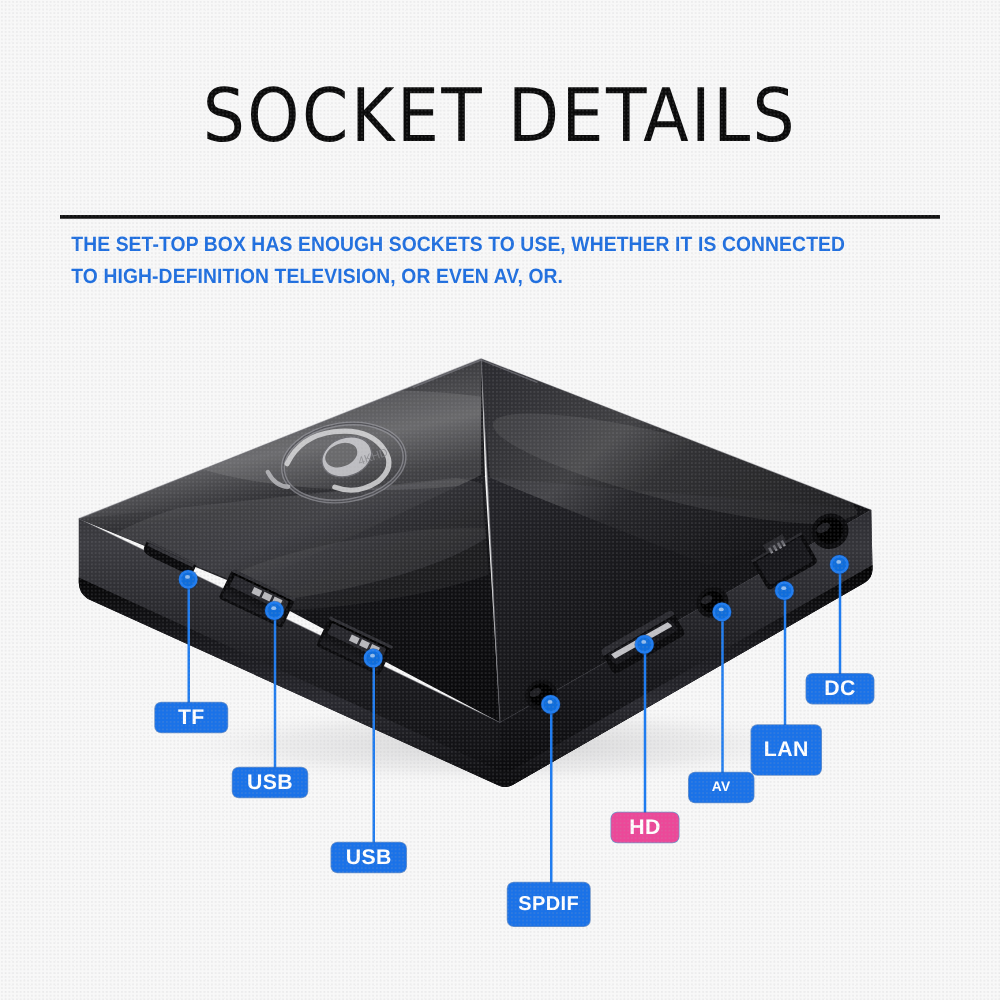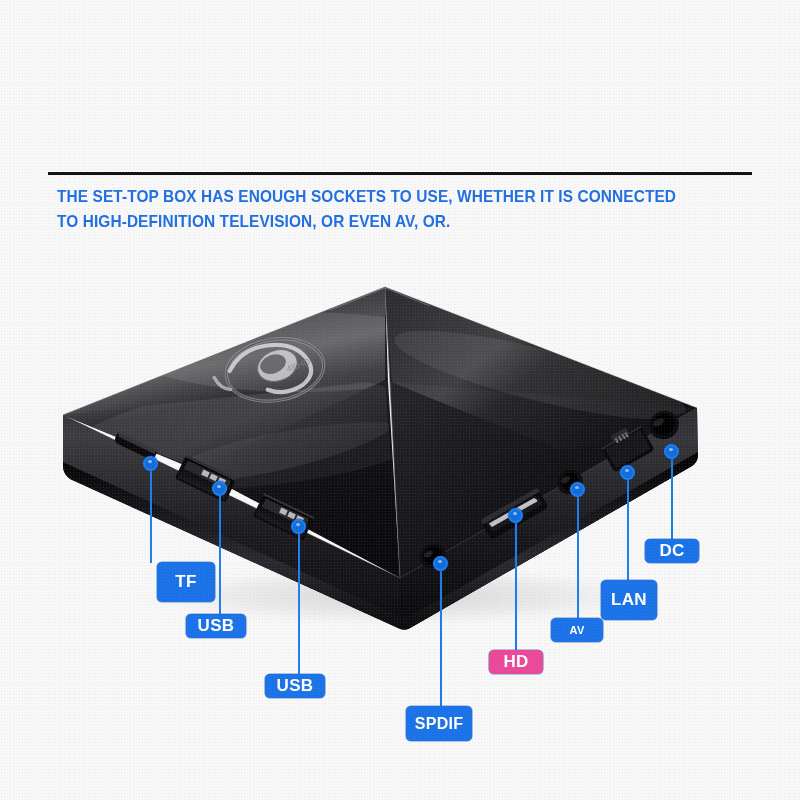--- a/index.html
+++ b/index.html
@@ -64,20 +64,21 @@
     box-shadow:0 0 0 .6px rgba(16,80,170,.6);
     display:flex;align-items:center;justify-content:center;
     z-index:46;white-space:nowrap;
   }
 </style>
 </head>
 <body>
 
 <div id="stage">
 
+  <div id="title">SOCKET DETAILS</div>
   <div id="rule"></div>
   <div id="subtitle">
     <div>THE SET-TOP BOX HAS ENOUGH SOCKETS TO USE, WHETHER IT IS CONNECTED</div>
     <div>TO HIGH-DEFINITION TELEVISION, OR EVEN AV, OR.</div>
   </div>
 
   <svg id="device" viewBox="0 0 800 800">
     <defs>
 
       <linearGradient id="gTopL" x1="0" y1="0" x2="1" y2="1">
@@ -274,21 +275,21 @@
       <ellipse cx="-1" cy="-6" rx="13" ry="9" fill="#1b1b1e" opacity=".55" transform="rotate(-12 -1 -6)"></ellipse>
       <path d="M-60,-2 Q-56,10 -46,12" fill="none" stroke="#cacace" stroke-width="3.4" stroke-linecap="round" opacity=".85"></path>
       <text x="12" y="4" font-family="'Liberation Sans',sans-serif" font-size="9" fill="#8e8e93" opacity=".75" transform="rotate(-10 12 4)">4KHD</text>
     </g>
   </svg>
 
   <div id="callouts">
       <div class="callout">
         <div class="lead" style="left: 150px; top: 470px; height: 93px; background: rgb(31, 124, 240);"></div>
         <div class="dot" title="microsd-card-slot" style="left: 143px; top: 456px; background: rgb(15, 109, 219);"></div>
-        <div class="badge" style="left: 124px; top: 562px; width: 58px; height: 40px; font-size: 17px; background: rgb(26, 114, 232); color: rgb(255, 255, 255); margin-left: 33px;">TF</div>
+        <div class="badge" style="left: 124px; top: 562px; width: 58px; height: 24px; font-size: 17px; background: rgb(26, 114, 232); color: rgb(255, 255, 255);">TF</div>
       </div>
       <div class="callout">
         <div class="lead" style="left: 219px; top: 495px; height: 121px; background: rgb(31, 124, 240);"></div>
         <div class="dot" title="usb-port" style="left: 212px; top: 481px; background: rgb(15, 109, 219);"></div>
         <div class="badge" style="left: 186px; top: 614px; width: 60px; height: 24px; font-size: 17px; background: rgb(26, 114, 232); color: rgb(255, 255, 255);">USB</div>
       </div>
       <div class="callout">
         <div class="lead" style="left: 298px; top: 533px; height: 143px; background: rgb(31, 124, 240);"></div>
         <div class="dot" title="usb-port" style="left: 291px; top: 519px; background: rgb(15, 109, 219);"></div>
         <div class="badge" style="left: 265px; top: 674px; width: 60px; height: 24px; font-size: 17px; background: rgb(26, 114, 232); color: rgb(255, 255, 255);">USB</div>

